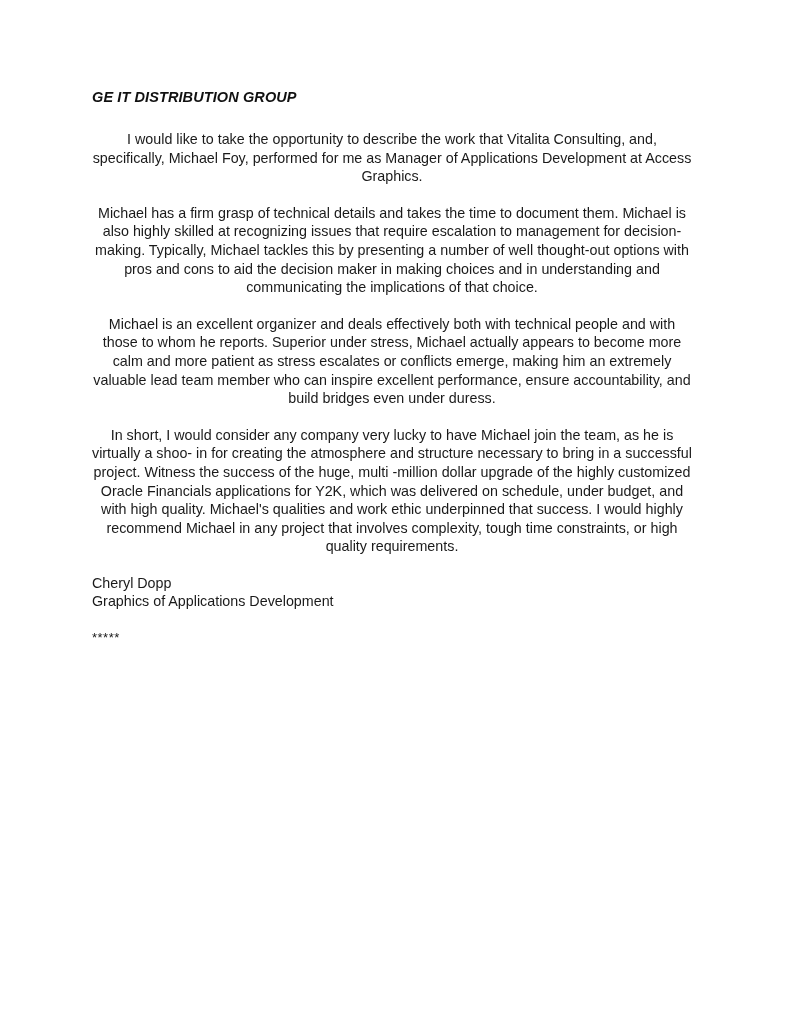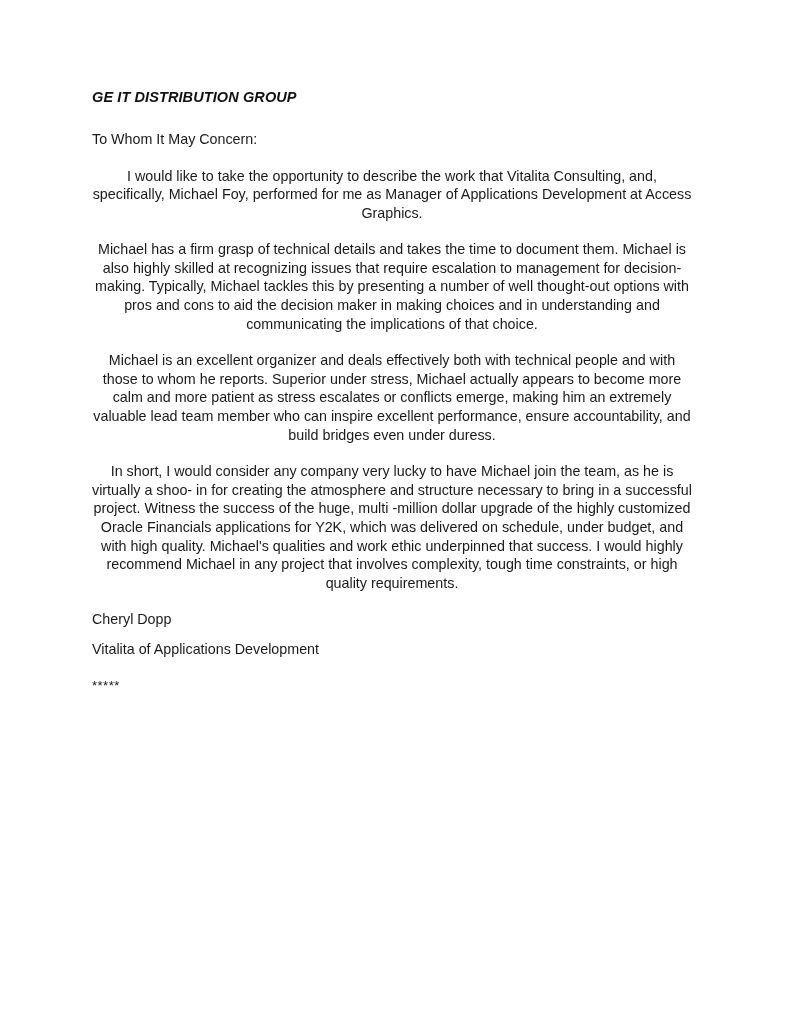--- a/index.html
+++ b/index.html
@@ -52,49 +52,47 @@
     line-height: 18.6px;
     margin: 0 0 20px 0;
   }
   .signature-block {
     font-size: 14.3px;
     line-height: 18.6px;
     margin: 0 0 19px 0;
   }
   .signature-line {
     display: block;
-    margin-top: 11px;
   }
   .divider-marks {
     font-size: 13px;
     line-height: 16px;
     letter-spacing: 0.5px;
     margin: 0;
   }
 </style>
 </head>
 <body>
 
 <div class="page">
   <div class="letter">
 
     <div class="doc-heading">GE IT DISTRIBUTION GROUP</div>
 
-    <p class="salutation">To Whom It May Concern:</p>
 
     <p class="para">I would like to take the opportunity to describe the work that Vitalita Consulting, and, specifically, Michael Foy, performed for me as Manager of Applications Development at Access Graphics.</p>
 
     <p class="para">Michael has a firm grasp of technical details and takes the time to document them. Michael is also highly skilled at recognizing issues that require escalation to management for decision-making. Typically, Michael tackles this by presenting a number of well thought-out options with pros and cons to aid the decision maker in making choices and in understanding and communicating the implications of that choice.</p>
 
     <p class="para">Michael is an excellent organizer and deals effectively both with technical people and with those to whom he reports. Superior under stress, Michael actually appears to become more calm and more patient as stress escalates or conflicts emerge, making him an extremely valuable lead team member who can inspire excellent performance, ensure accountability, and build bridges even under duress.</p>
 
     <p class="para">In short, I would consider any company very lucky to have Michael join the team, as he is virtually a shoo- in for creating the atmosphere and structure necessary to bring in a successful project. Witness the success of the huge, multi -million dollar upgrade of the highly customized Oracle Financials applications for Y2K, which was delivered on schedule, under budget, and with high quality. Michael's qualities and work ethic underpinned that success. I would highly recommend Michael in any project that involves complexity, tough time constraints, or high quality requirements.</p>
 
 
     <div class="signature-block">
       <span class="signature-line">Cheryl Dopp</span>
-      <span class="signature-line">Vitalita of Applications Development</span>
+      <span class="signature-line">Graphics of Applications Development</span>
     </div>
 
     <p class="divider-marks">*****</p>
 
   </div>
 </div>
 
 </body></html>

